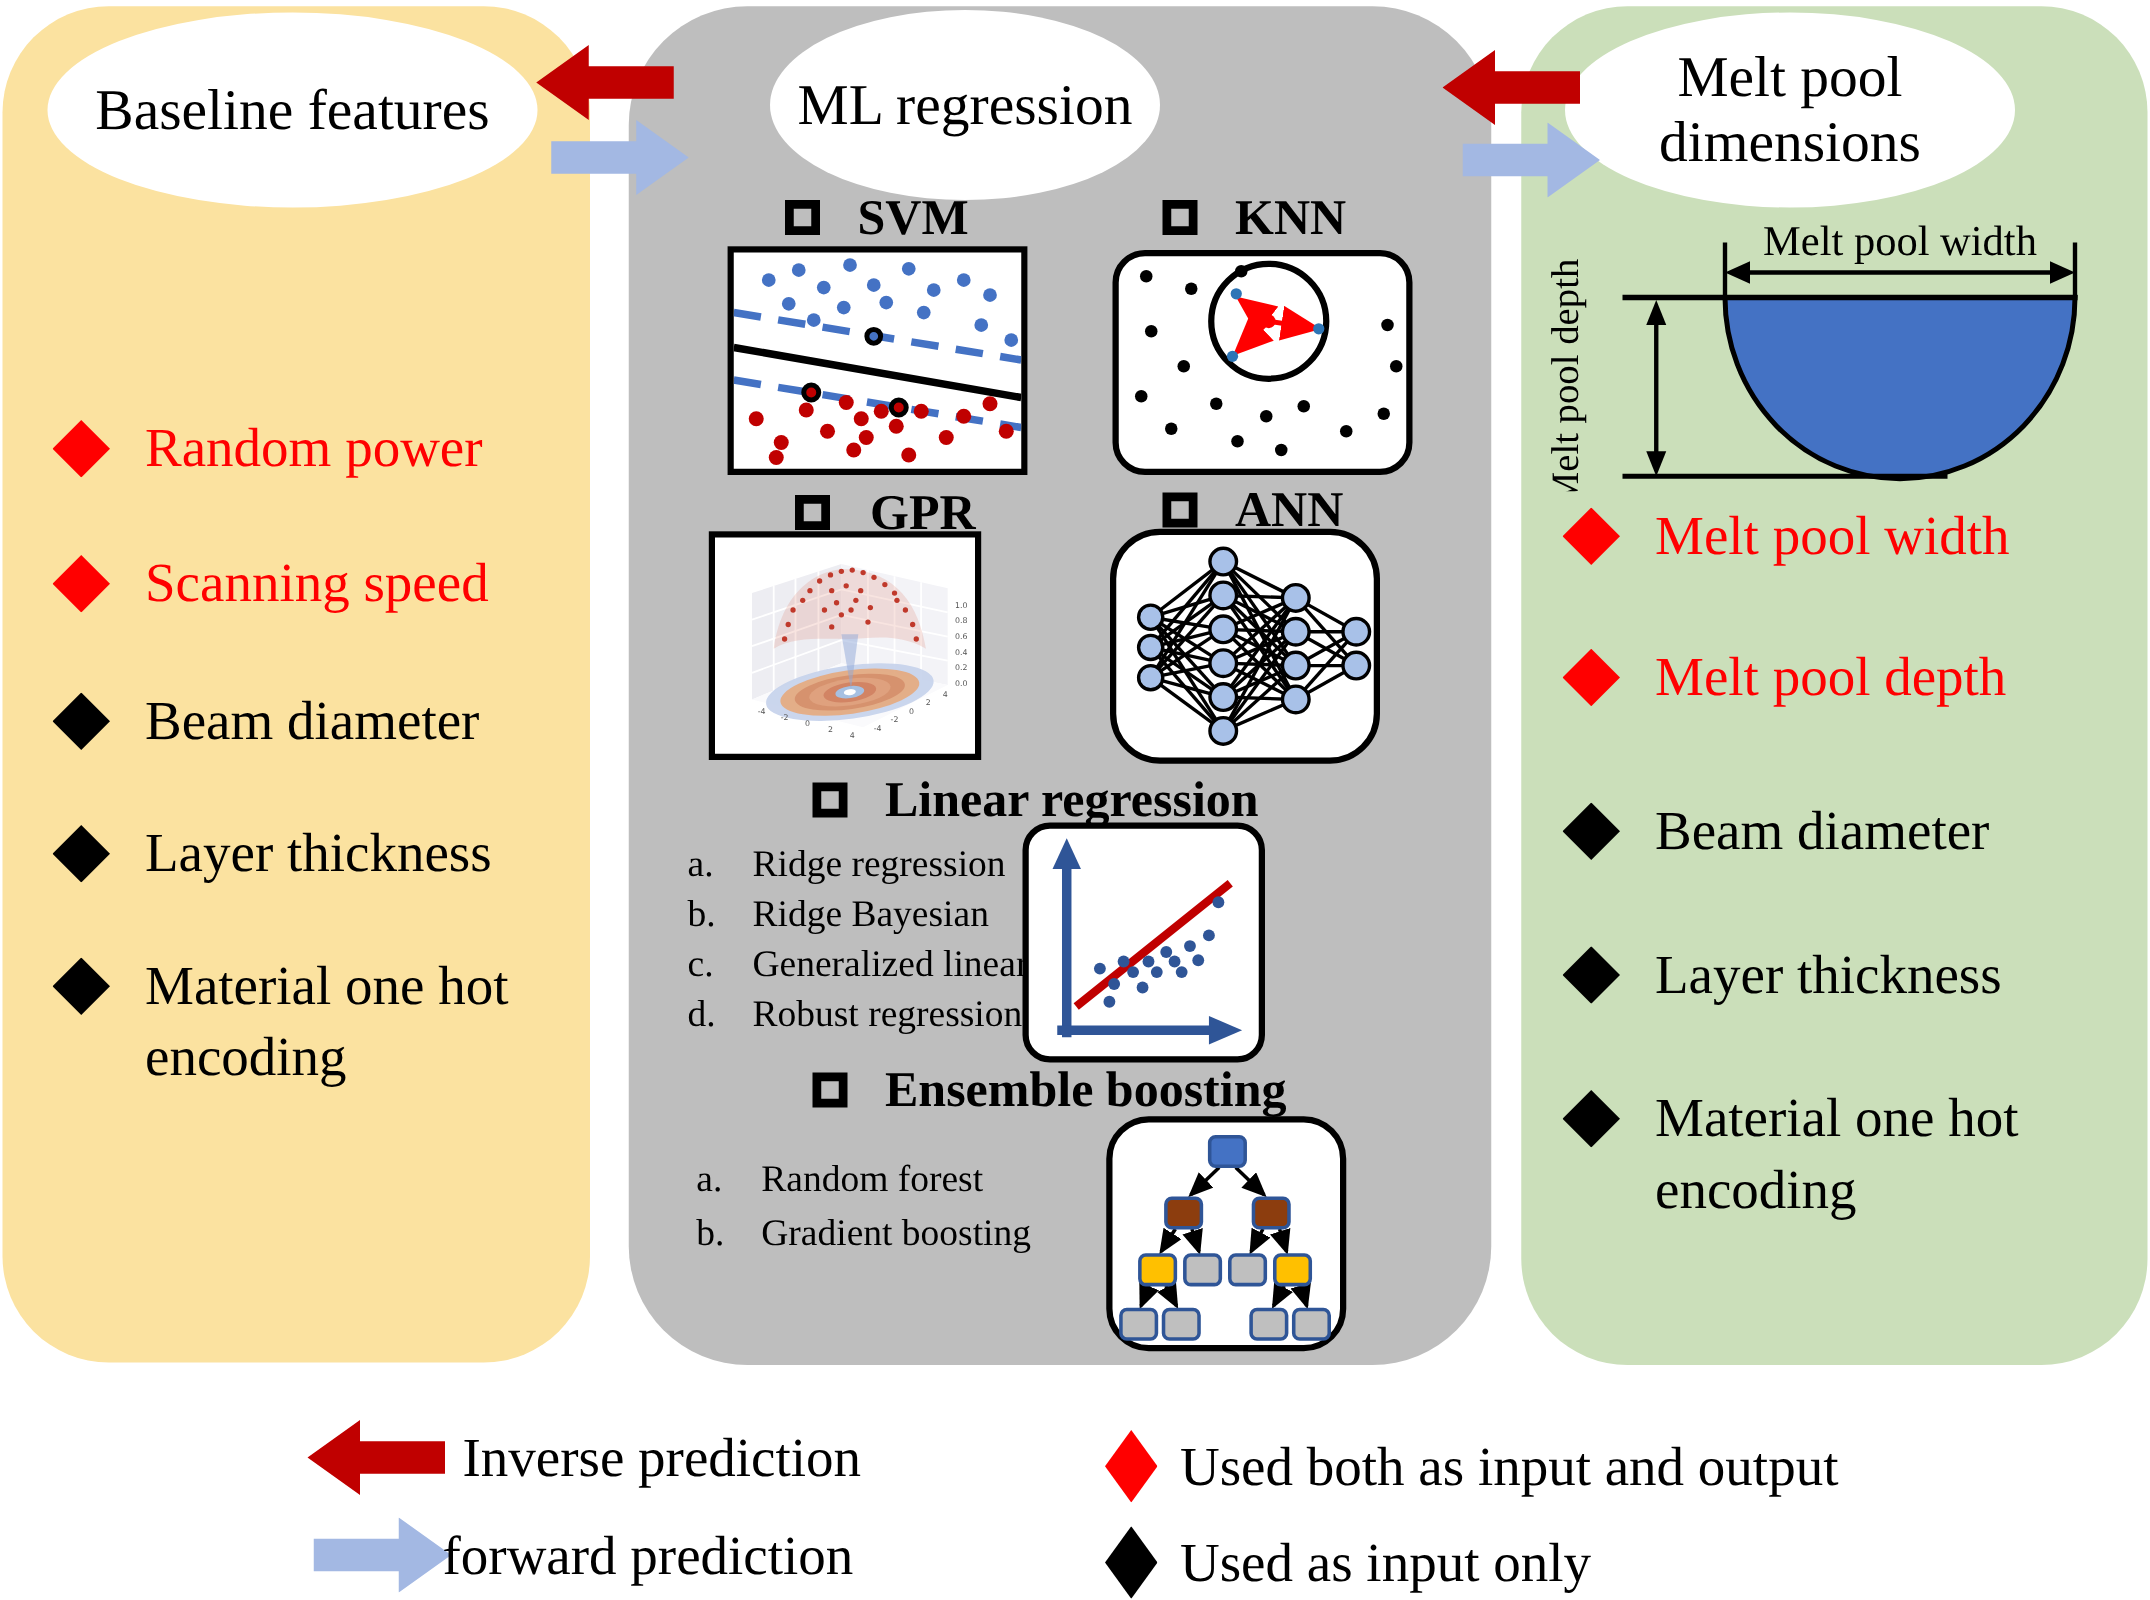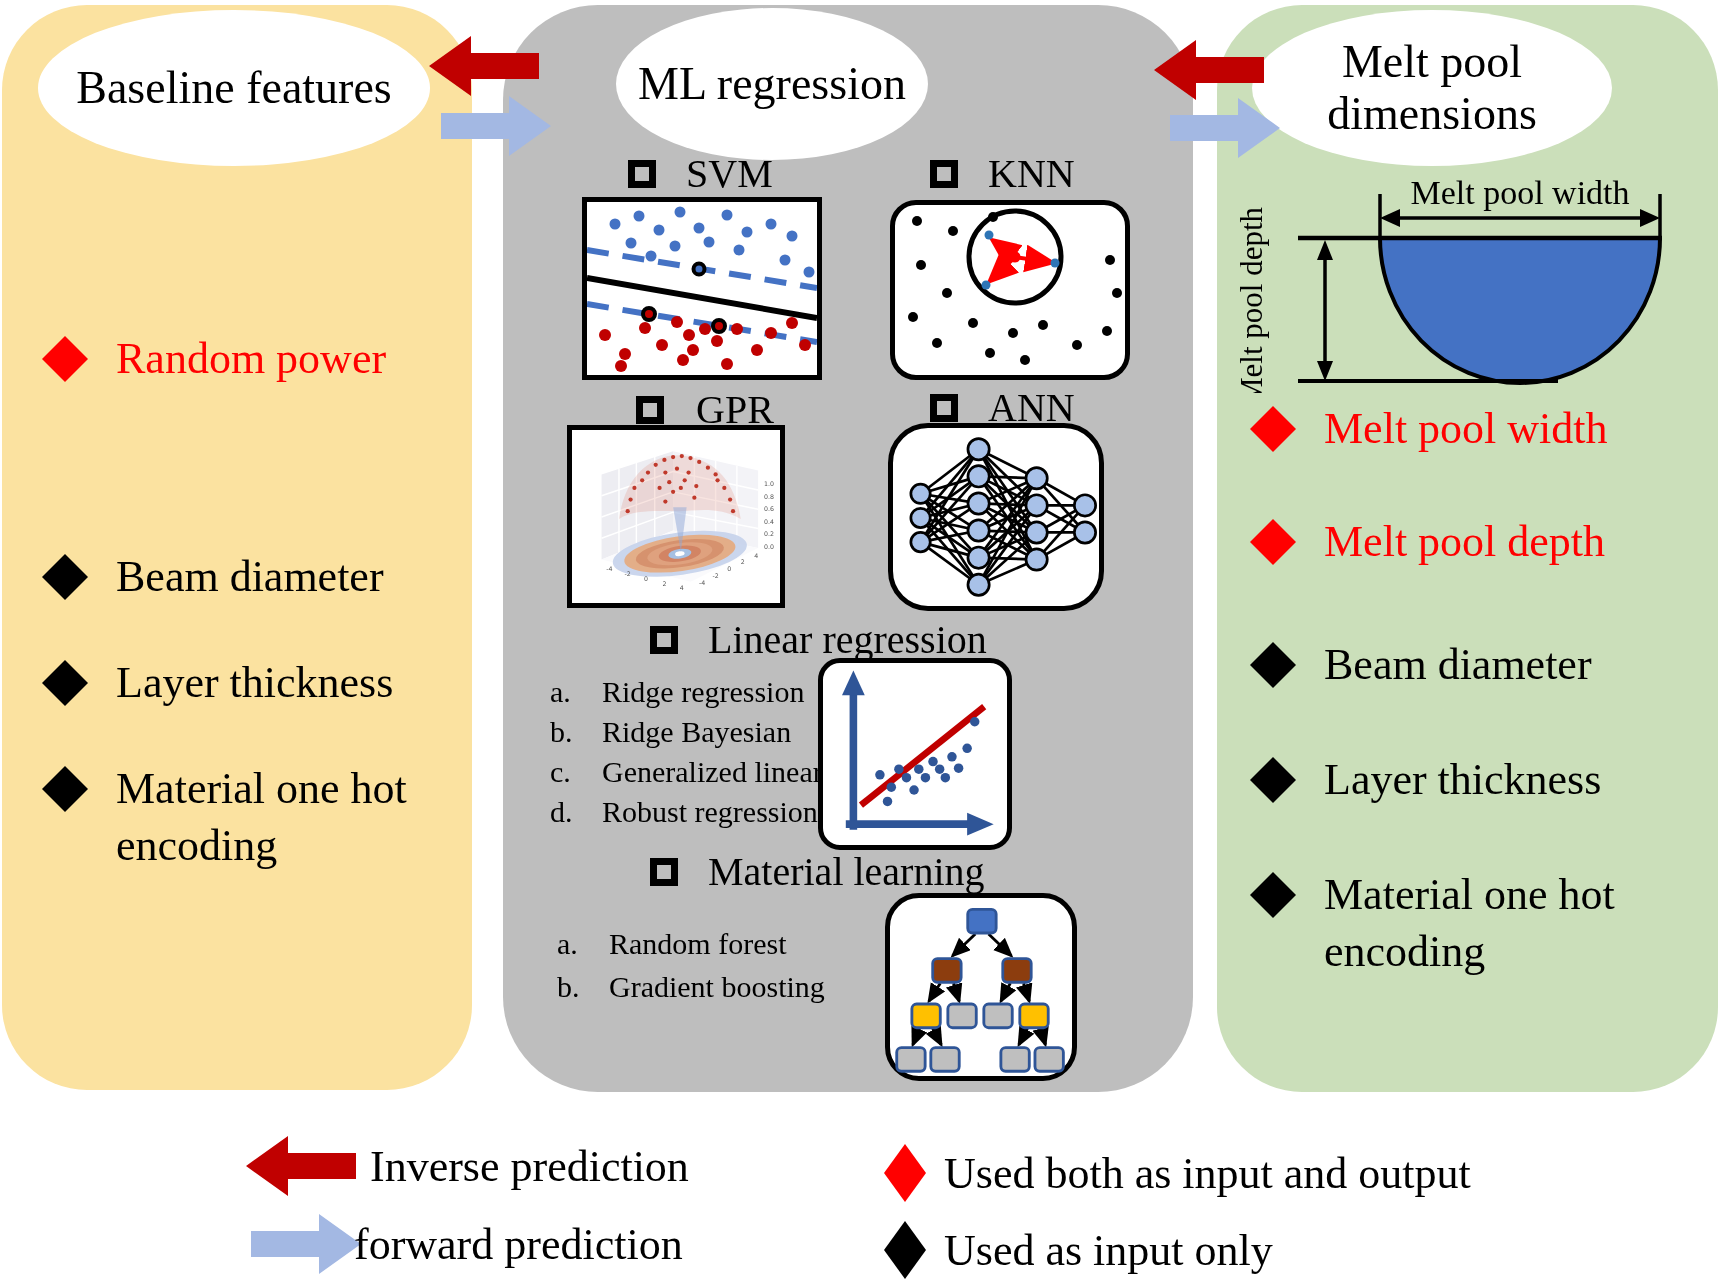--- a/index.html
+++ b/index.html
@@ -11,21 +11,21 @@
   #panel-meltpool{left:1217px;top:5px;width:501px;height:1087px;background:#CBDFBA;border-radius:85px;}
   .ellipse{position:absolute;background:#fff;border-radius:50%;display:flex;flex-direction:column;
            align-items:center;justify-content:center;text-align:center;font-size:46px;line-height:56px;}
   .feat-row{position:absolute;display:flex;gap:28px;align-items:flex-start;}
   .feat-text{font-size:44px;line-height:57px;}
   .feat-red{color:#FF0000;}
   .diamond{flex:0 0 auto;width:46px;height:46px;margin-top:6px;
            clip-path:polygon(50% 0,100% 50%,50% 100%,0 50%);}
   .dm-red{background:#FF0000;}
   .dm-black{background:#000;}
-  .mlrow{position:absolute;display:flex;align-items:center;gap:30px;font-size:40px;line-height:48px;}
+  .mlrow{position:absolute;display:flex;align-items:center;gap:30px;font-size:40px;line-height:48px;font-weight:bold;}
   .chk{flex:0 0 auto;width:28px;height:28px;border:7px solid #000;box-sizing:border-box;background:transparent;}
   .box{position:absolute;background:#fff;border:5px solid #000;box-sizing:border-box;}
   .box svg{display:block;width:100%;height:100%;}
   .sublist{position:absolute;}
   .sub-row{display:flex;font-size:30px;}
   .lin-row{height:40px;line-height:40px;}
   .ens-row{height:43px;line-height:43px;}
   .prefix{width:52px;flex:0 0 auto;}
   .legend-text{position:absolute;display:flex;align-items:center;font-size:44px;}
   .legend-diamond{position:absolute;clip-path:polygon(50% 0,100% 50%,50% 100%,0 50%);width:42px;height:58px;}
@@ -62,20 +62,24 @@
     <polygon points="0,30 42,0 42,17 110,17 110,43 42,43 42,60" fill="#C00000"></polygon>
   </svg>
   <svg class="absvg" style="left:1170px;top:98px;" width="110" height="60" viewBox="0 0 110 60">
     <polygon points="110,30 68,0 68,17 0,17 0,43 68,43 68,60" fill="#A3B8E3"></polygon>
   </svg>
 
   <div class="feat-row" style="left:42px;top:330px;">
     <span class="diamond dm-red"></span>
     <span class="feat-text feat-red">Random power</span>
   </div>
+  <div class="feat-row" style="left:42px;top:438px;">
+    <span class="diamond dm-red"></span>
+    <span class="feat-text feat-red">Scanning speed</span>
+  </div>
   <div class="feat-row" style="left:42px;top:548px;">
     <span class="diamond dm-black"></span>
     <span class="feat-text">Beam diameter</span>
   </div>
   <div class="feat-row" style="left:42px;top:654px;">
     <span class="diamond dm-black"></span>
     <span class="feat-text">Layer thickness</span>
   </div>
   <div class="feat-row" style="left:42px;top:760px;">
     <span class="diamond dm-black"></span>
@@ -97,21 +101,21 @@
   <div class="mlrow" style="left:930px;top:384px;">
     <span class="chk"></span>
     <span>ANN</span>
   </div>
   <div class="mlrow" style="left:650px;top:616px;">
     <span class="chk"></span>
     <span>Linear regression</span>
   </div>
   <div class="mlrow" style="left:650px;top:848px;">
     <span class="chk"></span>
-    <span>Material learning</span>
+    <span>Ensemble boosting</span>
   </div>
 
   <div class="sublist" style="left:550px;top:672px;">
     <div class="sub-row lin-row">
       <span class="prefix">a.</span>
       <span>Ridge regression</span>
     </div>
     <div class="sub-row lin-row">
       <span class="prefix">b.</span>
       <span>Ridge Bayesian</span>

